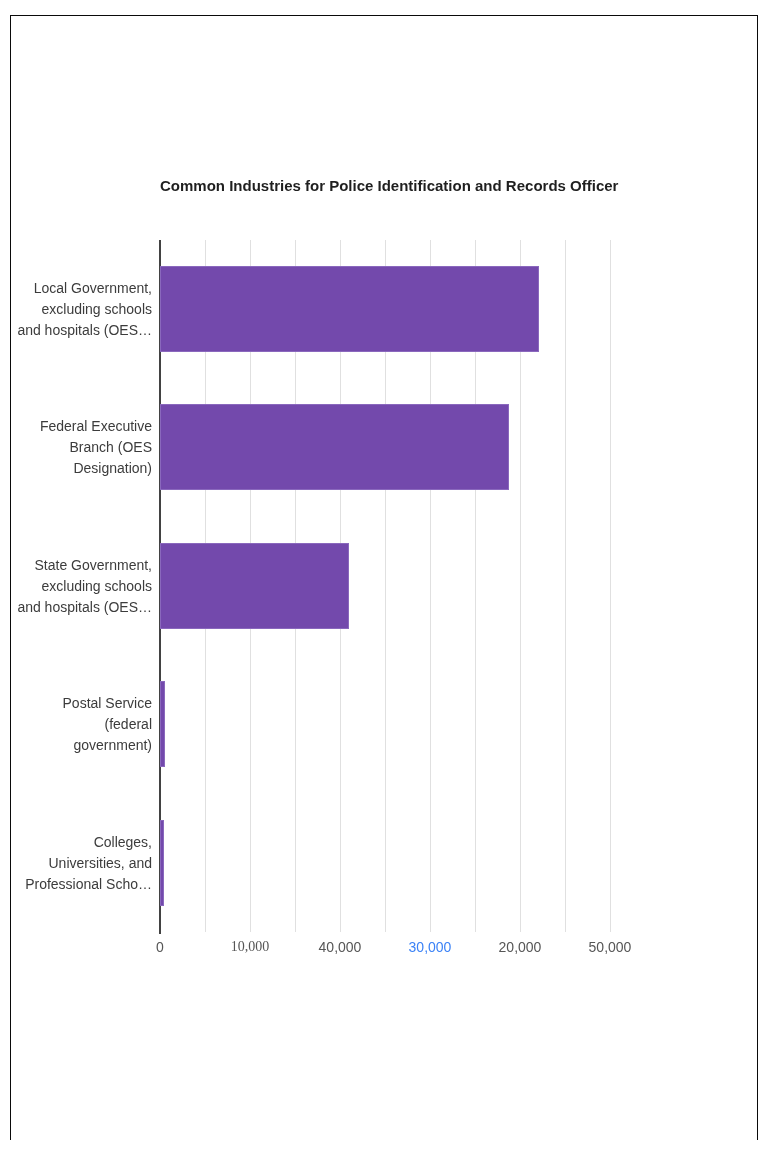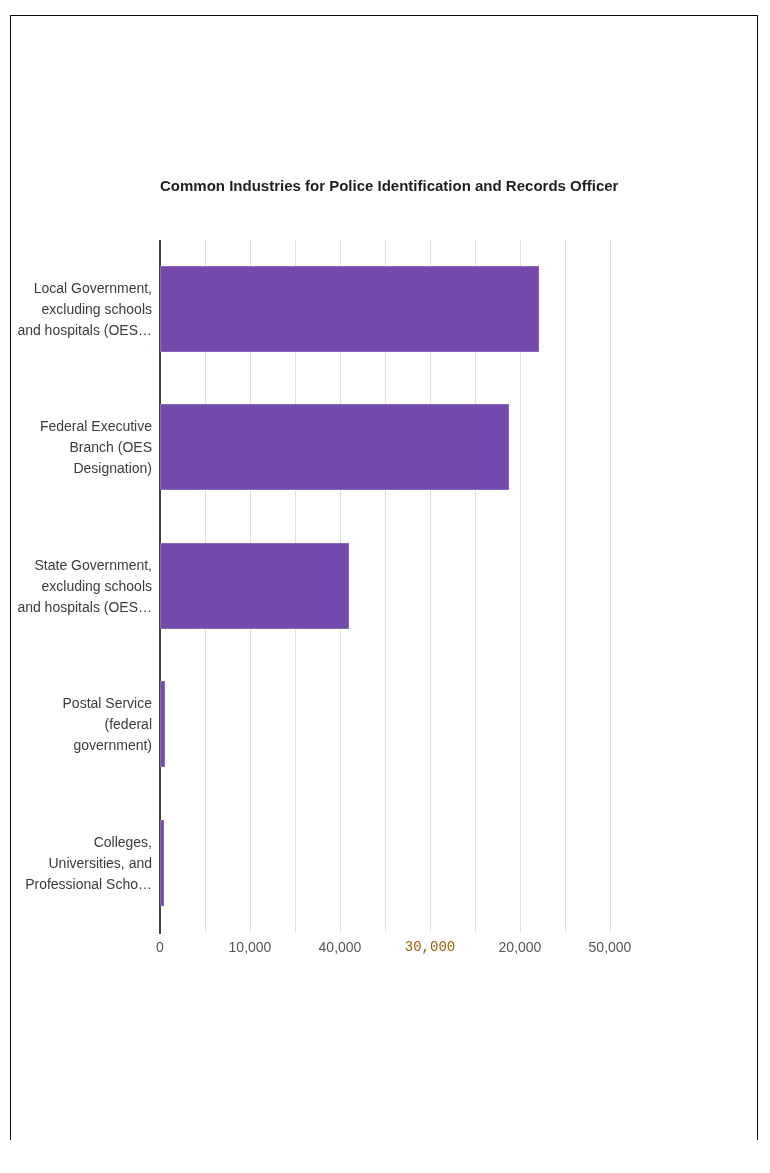--- a/index.html
+++ b/index.html
@@ -122,19 +122,19 @@
 and hospitals (OES…</div>
       <div class="cat-label" style="left: -3px; top: 724.2px; color: rgb(60, 60, 60);">Postal Service
 (federal
 government)</div>
       <div class="cat-label" style="left: -3px; top: 862.6px; color: rgb(60, 60, 60);">Colleges,
 Universities, and
 Professional Scho…</div>
     </div>
   <div id="x-ticks">
       <div class="x-tick-label" style="left: 160px; color: rgb(86, 86, 86);">0</div>
-      <div class="x-tick-label" style="left: 250px; color: rgb(86, 86, 86);">10,000</div>
+      <div class="x-tick-label" style="left: 250px; color: rgb(86, 86, 86); font-family: Liberation Serif, serif;">10,000</div>
       <div class="x-tick-label" style="left: 340px; color: rgb(86, 86, 86);">40,000</div>
-      <div class="x-tick-label" style="left: 430px; color: #a16207; font-family: Liberation Mono, monospace;">30,000</div>
+      <div class="x-tick-label" style="left: 430px; color: #3b82f6;">30,000</div>
       <div class="x-tick-label" style="left: 520px; color: rgb(86, 86, 86);">20,000</div>
       <div class="x-tick-label" style="left: 610px; color: rgb(86, 86, 86); text-align: center;">50,000</div>
     </div>
 </div>
 
 </body></html>

